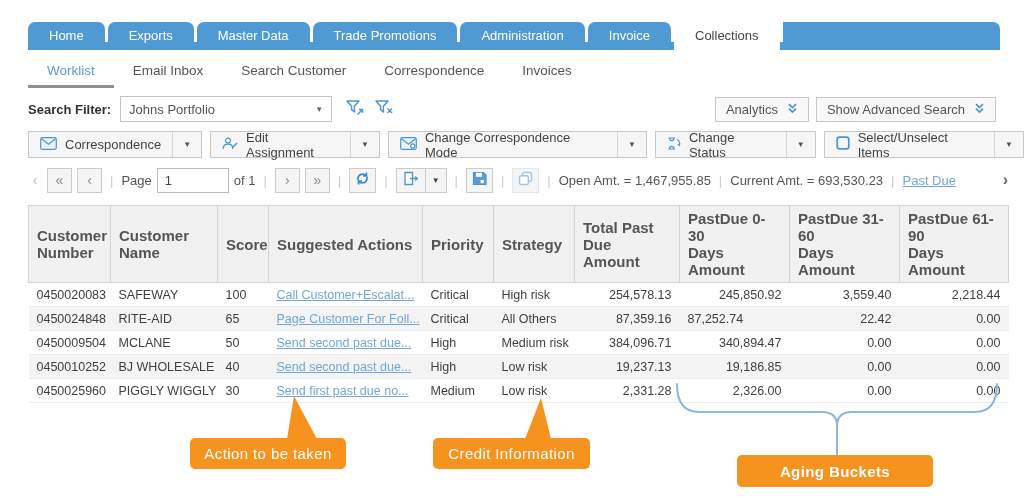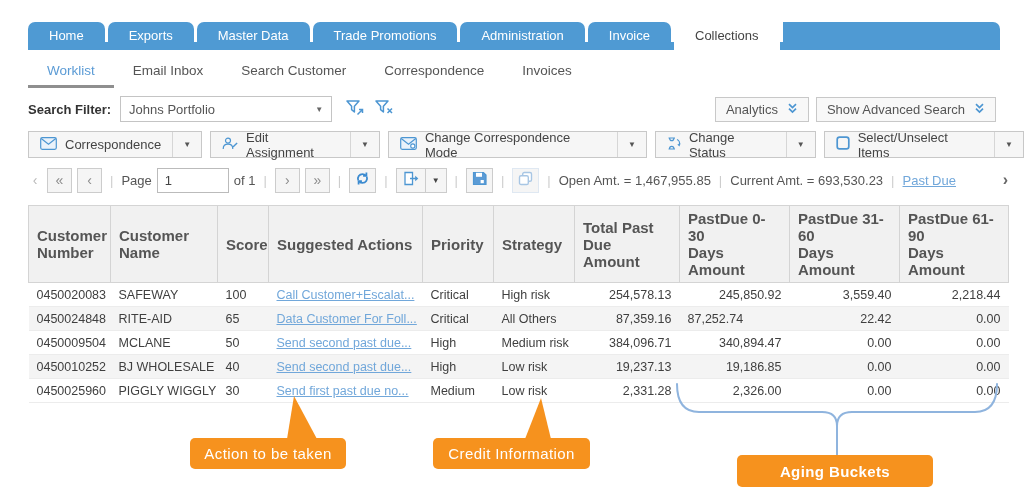--- a/index.html
+++ b/index.html
@@ -317,21 +317,21 @@
           <td style="text-align: left;">High risk</td>
           <td style="text-align: right;">254,578.13</td>
           <td style="text-align: right;">245,850.92</td>
           <td style="text-align: right;">3,559.40</td>
           <td style="text-align: right;">2,218.44</td>
         </tr>
         <tr>
           <td style="text-align: left;">0450024848</td>
           <td style="text-align: left;">RITE-AID</td>
           <td style="text-align: left;">65</td>
-          <td style="text-align: left;"><a class="cell-link">Data Customer For Foll...</a></td>
+          <td style="text-align: left;"><a class="cell-link">Page Customer For Foll...</a></td>
           <td style="text-align: left;">Critical</td>
           <td style="text-align: left;">All Others</td>
           <td style="text-align: right;">87,359.16</td>
           <td style="text-align: left;">87,252.74</td>
           <td style="text-align: right;">22.42</td>
           <td style="text-align: right;">0.00</td>
         </tr>
         <tr>
           <td style="text-align: left;">0450009504</td>
           <td style="text-align: left;">MCLANE</td>

